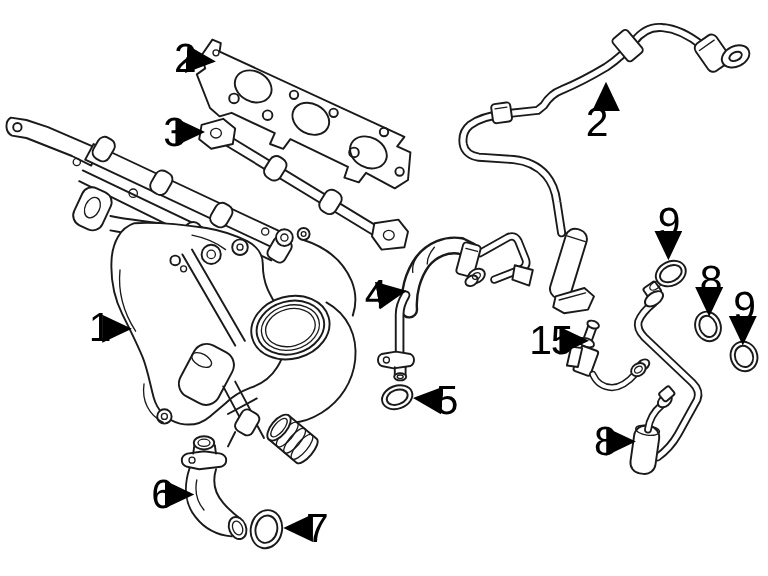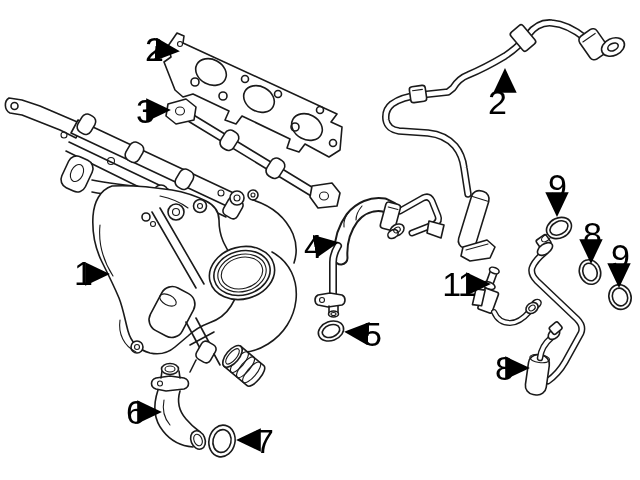--- a/index.html
+++ b/index.html
@@ -287,16 +287,16 @@
   <div class="callout" style="left:83px;top:273px">1</div>
   <div class="callout" style="left:154px;top:49px">2</div>
   <div class="callout" style="left:145px;top:111px">3</div>
   <div class="callout" style="left:313px;top:246px">4</div>
   <div class="callout" style="left:372px;top:334px">5</div>
   <div class="callout" style="left:135px;top:412px">6</div>
   <div class="callout" style="left:264px;top:441px">7</div>
   <div class="callout" style="left:504px;top:368px">8</div>
   <div class="callout" style="left:557px;top:186px">9</div>
   <div class="callout" style="left:497px;top:102px">2</div>
-  <div class="callout" style="left:459px;top:284px">11</div>
+  <div class="callout" style="left:459px;top:284px">15</div>
   <div class="callout" style="left:592px;top:234px">8</div>
   <div class="callout" style="left:620px;top:256px">9</div>
 </div>
 
 </body></html>

